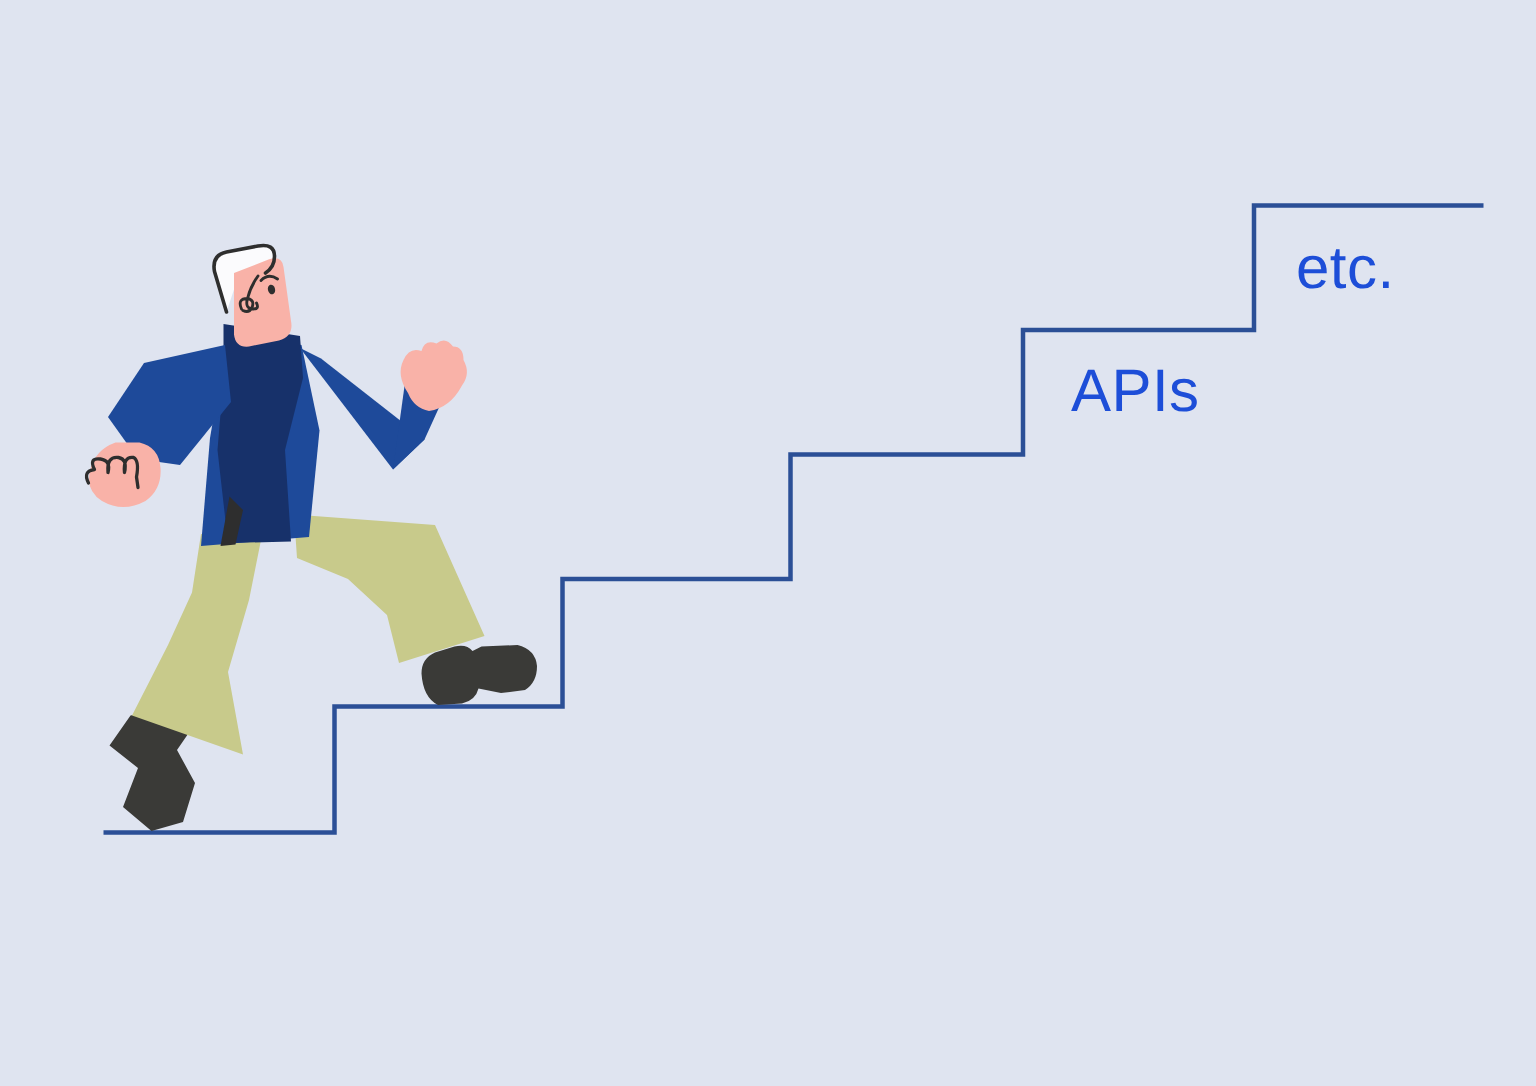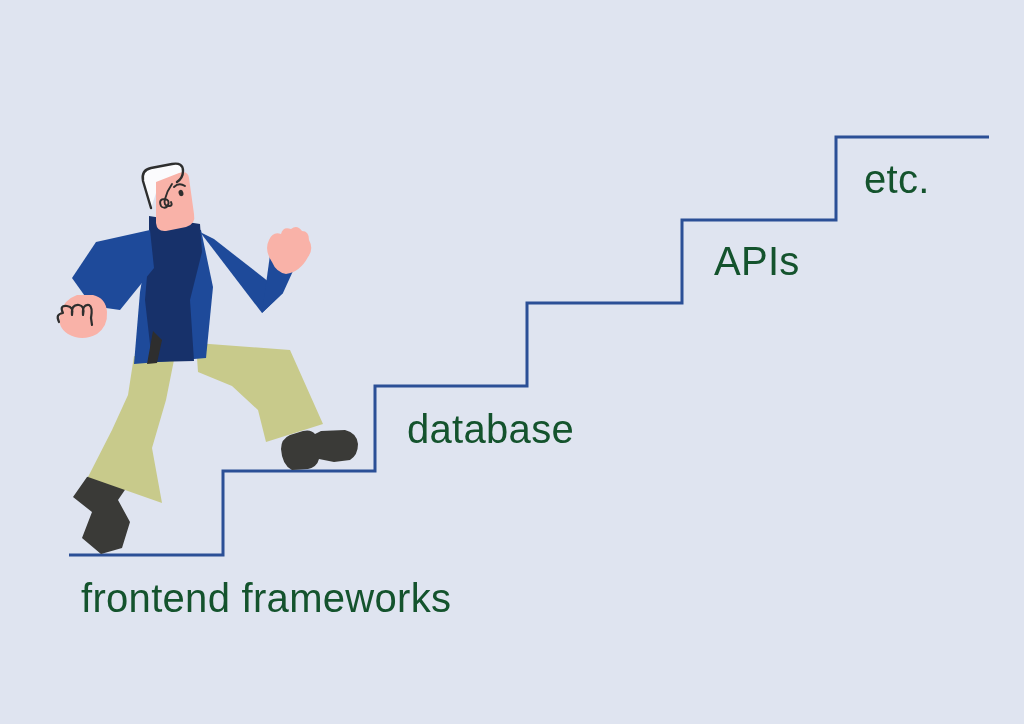--- a/index.html
+++ b/index.html
@@ -11,21 +11,21 @@
     background:#dfe4f0;
     overflow:hidden;
   }
   .scene-svg{position:absolute;left:0;top:0;}
   .step-label{
     position:absolute;
     font-size:40px;
     line-height:44px;
     font-weight:500;
     letter-spacing:0.3px;
-    color:#14532d;
+    color:#1d4ed8;
     white-space:nowrap;
     user-select:none;
   }
   .lbl-frontend{left:81px;top:576px;}
   .lbl-backend{left:254px;top:491px;}
   .lbl-database{left:407px;top:407px;}
   .lbl-webservers{left:561px;top:324px;}
   .lbl-apis{left:714px;top:239px;}
   .lbl-etc{left:864px;top:157px;}
 </style>
@@ -68,18 +68,16 @@
 
       <path d="M156,182 L179,173 Q188,170 189,178 L194,214 Q196,224 186,227 L166,231 Q157,232 156,223 Z" fill="#f9b2a8"></path>
 
       <path d="M151,208 L143,181 Q141,170 151,168 L172,164 Q183,162 183,171 Q183,178 177,182" fill="none" stroke="#2e2e2e" stroke-width="2.4" stroke-linecap="round" stroke-linejoin="round"></path>
 
       <path d="M174,187 Q179,182 185,186 M172,184 Q167,191 165,199 Q163,206 169,206 Q173,206 171,202 M161,206 Q158,199 165,199 Q170,200 168,205 Q166,209 162,207" fill="none" stroke="#2e2e2e" stroke-width="1.9" stroke-linecap="round" stroke-linejoin="round"></path>
       <ellipse cx="181" cy="193" rx="2.4" ry="3.2" transform="rotate(-14 181 193)" fill="#2e2e2e"></ellipse>
     </g>
   </svg>
 
-  <div class="step-label lbl-frontend">frontend frameworks</div>
-  <div class="step-label lbl-database">database</div>
   <div class="step-label lbl-apis">APIs</div>
   <div class="step-label lbl-etc">etc.</div>
 
 </div>
 
 </body></html>

